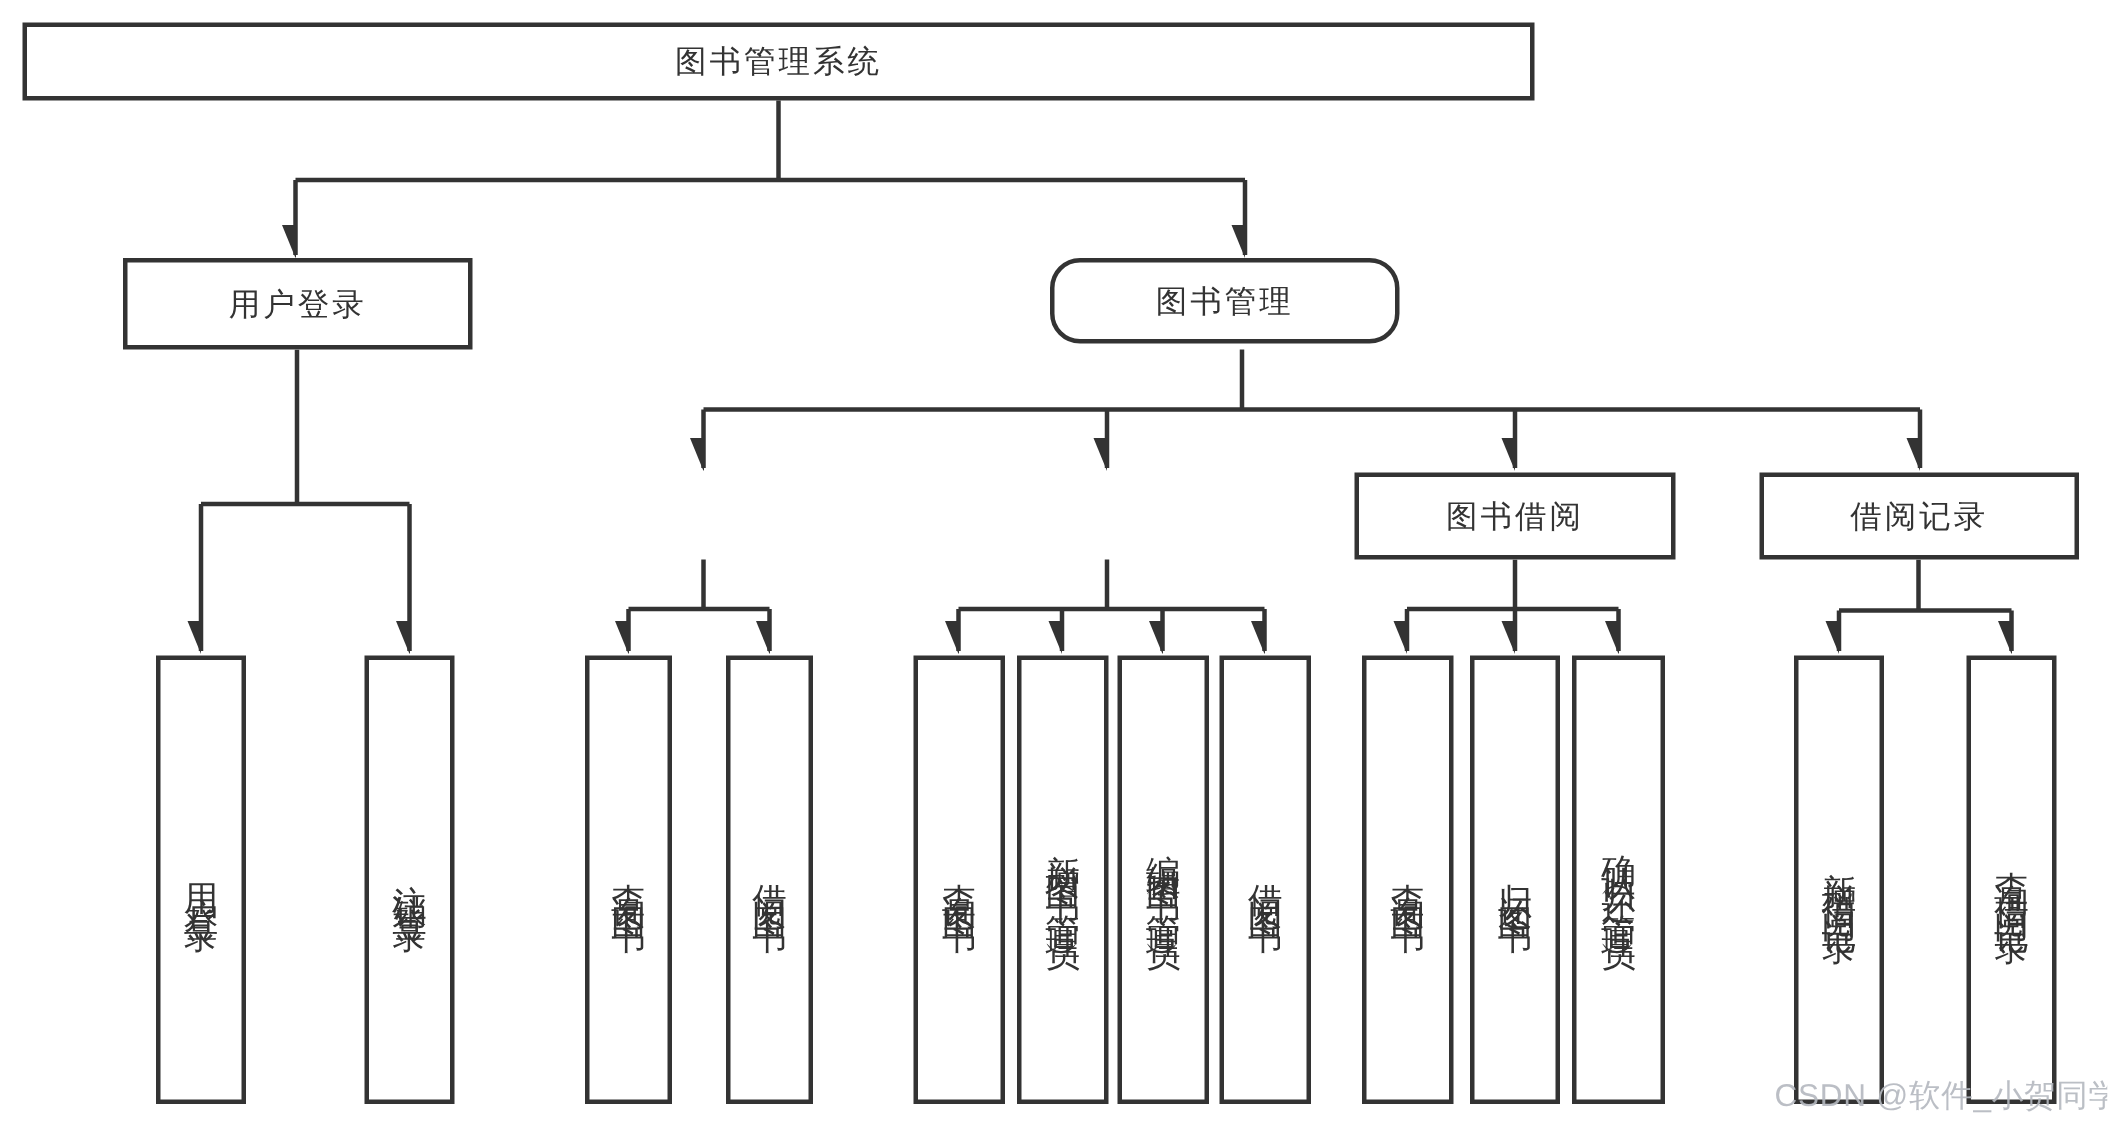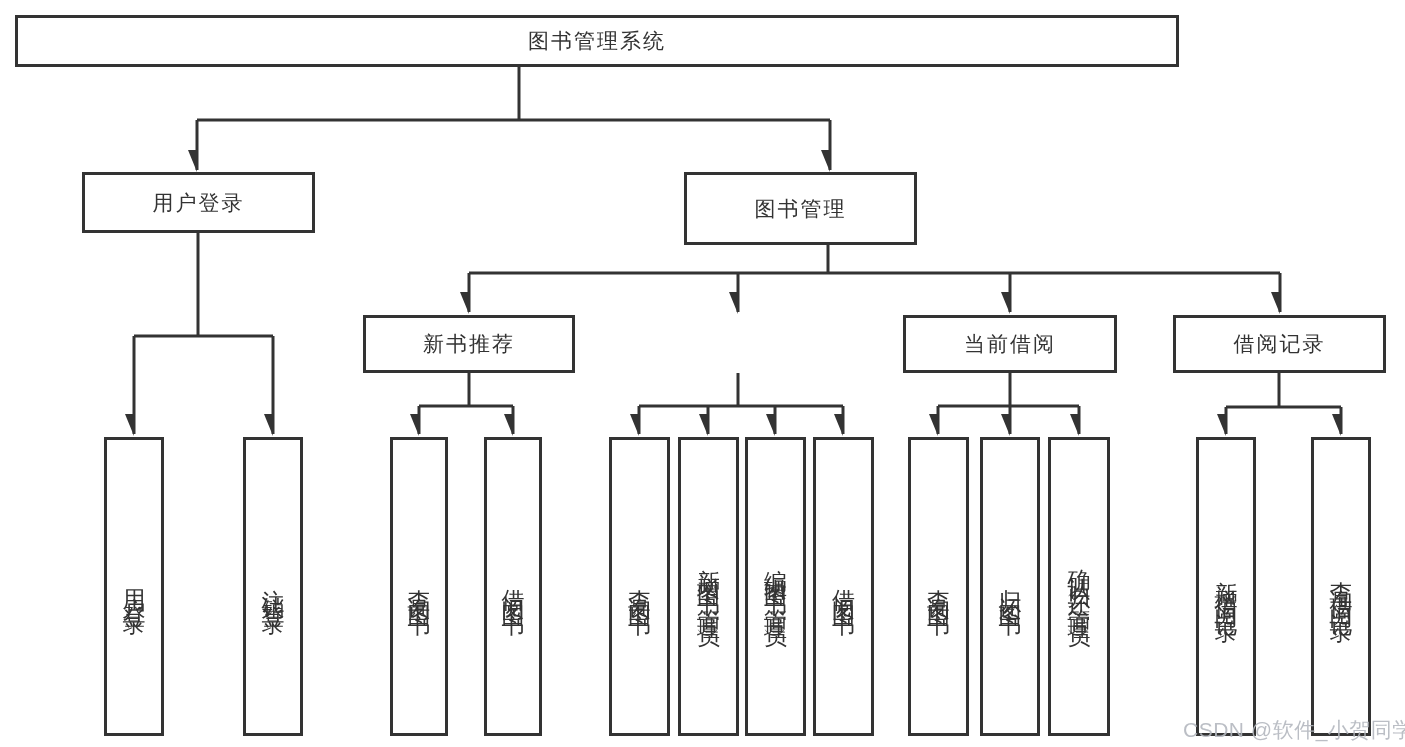--- a/index.html
+++ b/index.html
@@ -31,23 +31,23 @@
     display: flex;
     align-items: center;
     justify-content: center;
     z-index: 2;
   }
   .h-node {
     font-size: 21px;
     letter-spacing: 2px;
     white-space: nowrap;
   }
-  .root-node   { left: 15px;  top: 15px;  width: 1164px; height: 52px; }
+  .root-node   { left: 15px;  top: 15px;  width: 1008px; height: 52px; }
   .n-userlogin { left: 82px;  top: 172px; width: 233px;  height: 61px; }
-  .n-bookmgmt  { left: 684px; top: 172px; width: 233px;  height: 73px; }
+  .n-bookmgmt  { left: 700px; top: 172px; width: 233px;  height: 57px; border-radius: 20px; }
   .n-newrec    { left: 363px; top: 315px; width: 212px;  height: 58px; }
   .n-borrow    { left: 632px; top: 315px; width: 211px;  height: 58px; }
   .n-current   { left: 903px; top: 315px; width: 214px;  height: 58px; }
   .n-records   { left: 1173px;top: 315px; width: 213px;  height: 58px; }
 
   .leaf {
     position: absolute;
     top: 437px;
     height: 299px;
     box-sizing: border-box;
@@ -155,25 +155,22 @@
     <span>图书管理系统</span>
   </div>
 
   <div class="node h-node n-userlogin">
     <span>用户登录</span>
   </div>
   <div class="node h-node n-bookmgmt">
     <span>图书管理</span>
   </div>
 
-  <div class="node h-node n-newrec">
-    <span>新书推荐</span>
-  </div>
   <div class="node h-node n-current">
-    <span>当前借阅</span>
+    <span>图书借阅</span>
   </div>
   <div class="node h-node n-records">
     <span>借阅记录</span>
   </div>
 
   <div class="leaf lf1">
     <span>用户登录</span>
   </div>
   <div class="leaf lf2">
     <span>注销登录</span>

